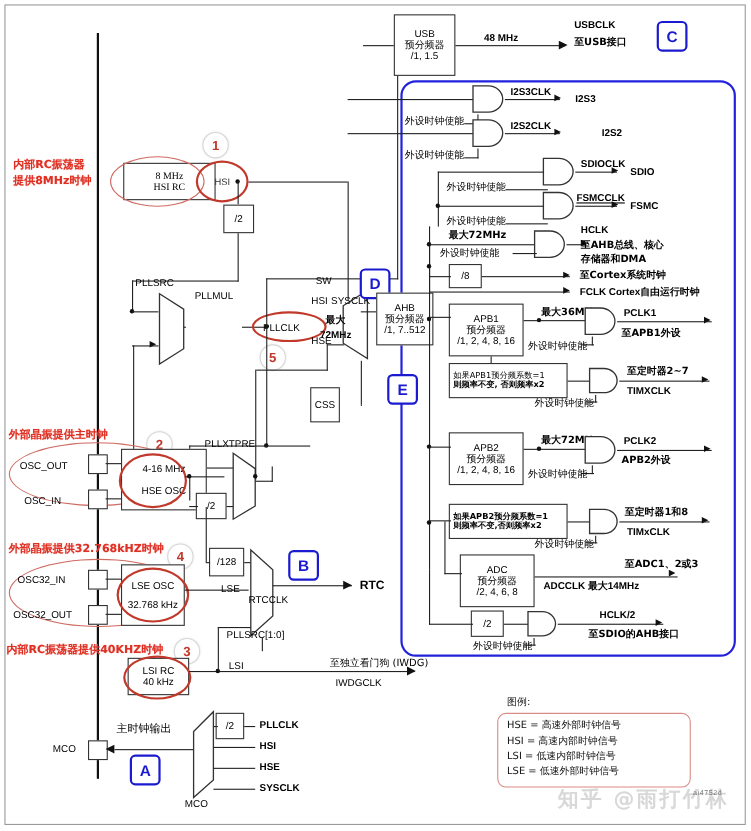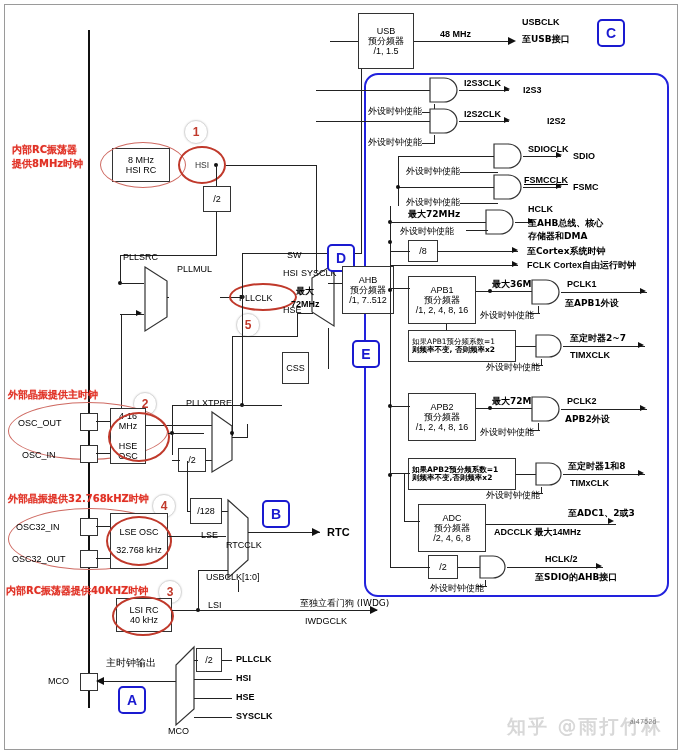--- a/index.html
+++ b/index.html
@@ -51,21 +51,21 @@
   .smallsq{position:absolute;border:1.2px solid #333;background:#fff;}
 </style>
 </head>
 <body>
 
 <div id="root">
   <div class="frame"></div>
 
   <div class="ln vl thick" style="left:88px;top:30px;width:2.2px;height:678px;"></div>
 
-  <div class="box" style="left:112px;top:148px;width:58px;height:34px;">
+  <div class="box" style="left:112px;top:148px;width:84px;height:34px;font-family:Liberation Serif, serif;">
     <span>8 MHz</span>
     <span>HSI RC</span>
   </div>
   <div class="ell thin" style="left:100px;top:142px;width:86px;height:46px;"></div>
   <div class="ell lbl-in" style="left:178px;top:146px;width:48px;height:38px;">
     <span>HSI</span>
   </div>
   <div class="num" style="left:184px;top:120px;">1</div>
   <div class="redtxt" style="left:12px;top:143px;">内部RC振荡器</div>
   <div class="redtxt" style="left:12px;top:157px;">提供8MHz时钟</div>
@@ -134,21 +134,21 @@
 
   <div class="redtxt" style="left:8px;top:388px;">外部晶振提供主时钟</div>
   <div class="num" style="left:133px;top:392px;">2</div>
   <div class="ell thin" style="left:8px;top:402px;width:160px;height:58px;"></div>
   <div class="lbl" style="left:18px;top:418px;">OSC_OUT</div>
   <div class="lbl" style="left:22px;top:450px;">OSC_IN</div>
   <div class="smallsq" style="left:80px;top:413px;width:16px;height:16px;"></div>
   <div class="smallsq" style="left:80px;top:445px;width:16px;height:16px;"></div>
   <div class="ln hl" style="left:96px;top:421px;width:14px;"></div>
   <div class="ln hl" style="left:96px;top:453px;width:14px;"></div>
-  <div class="box" style="left:110px;top:408px;width:36px;height:56px;">
+  <div class="box" style="left:110px;top:408px;width:78px;height:56px;">
     <span>4-16 MHz</span>
     <span style="height:10px"></span>
     <span>HSE OSC</span>
   </div>
   <div class="ell" style="left:108px;top:412px;width:62px;height:50px;"></div>
   <div class="ln hl" style="left:168px;top:433px;width:36px;"></div>
   <div class="dot" style="left:170px;top:431px;"></div>
   <div class="ln vl" style="left:172px;top:433px;height:22px;"></div>
   <div class="box" style="left:178px;top:448px;width:28px;height:24px;">
     <span>/2</span>
@@ -188,21 +188,21 @@
   </div>
   <div class="ln vl" style="left:187px;top:461px;height:50px;"></div>
   <div class="ln hl" style="left:187px;top:511px;width:4px;"></div>
   <div class="ln hl" style="left:222px;top:511px;width:6px;"></div>
 
   <svg class="gate" style="left:226px;top:498px;" width="24" height="82">
     <polygon points="2,2 22,20 22,62 2,80" fill="#fff" stroke="#333" stroke-width="1.2"></polygon>
   </svg>
   <div class="lbl" style="left:201px;top:530px;">LSE</div>
   <div class="lbl" style="left:226px;top:540px;">RTCCLK</div>
-  <div class="lbl" style="left:206px;top:572px;">USBCLK[1:0]</div>
+  <div class="lbl" style="left:206px;top:572px;">PLLSRC[1:0]</div>
   <div class="ln vl" style="left:238px;top:580px;height:12px;"></div>
   <div class="ln hl" style="left:248px;top:532px;width:72px;"></div>
   <div class="arw" style="left:312px;top:528px;"></div>
   <div class="lbl b" style="left:327px;top:526px;font-size:11px;">RTC</div>
   <div class="mk" style="left:262px;top:500px;">B</div>
 
   <div class="redtxt" style="left:6px;top:584px;">内部RC振荡器提供40KHZ时钟</div>
   <div class="num" style="left:158px;top:580px;">3</div>
   <div class="box" style="left:116px;top:598px;width:56px;height:34px;">
     <span>LSI RC</span>
@@ -441,16 +441,23 @@
     <path d="M2,2 L15,2 A12,11 0 0 1 15,24 L2,24 Z" fill="#fff" stroke="#333" stroke-width="1.2"></path>
   </svg>
   <div class="ln vl" style="left:485px;top:580px;height:7px;"></div>
   <div class="ln hl" style="left:476px;top:586px;width:11px;"></div>
   <div class="lbl cn" style="left:430px;top:583px;">外设时钟使能</div>
   <div class="ln hl" style="left:507px;top:567px;width:96px;"></div>
   <div class="arw sm" style="left:596px;top:563px;"></div>
   <div class="lbl b" style="left:545px;top:554px;">HCLK/2</div>
   <div class="lbl b cn" style="left:535px;top:572px;">至SDIO的AHB接口</div>
 
+  <div class="legend" style="left:452px;top:648px;width:158px;">
+    <div class="ttl cn">图例:</div>
+    <div class="cn">HSE = 高速外部时钟信号</div>
+    <div class="cn">HSI = 高速内部时钟信号</div>
+    <div class="cn">LSI = 低速内部时钟信号</div>
+    <div class="cn">LSE = 低速外部时钟信号</div>
+  </div>
 
   <div class="wm" style="left:507px;top:714px;">知乎 @雨打竹林</div>
   <div class="code" style="left:630px;top:718px;">ai4752d</div>
 </div>
 
 </body></html>

